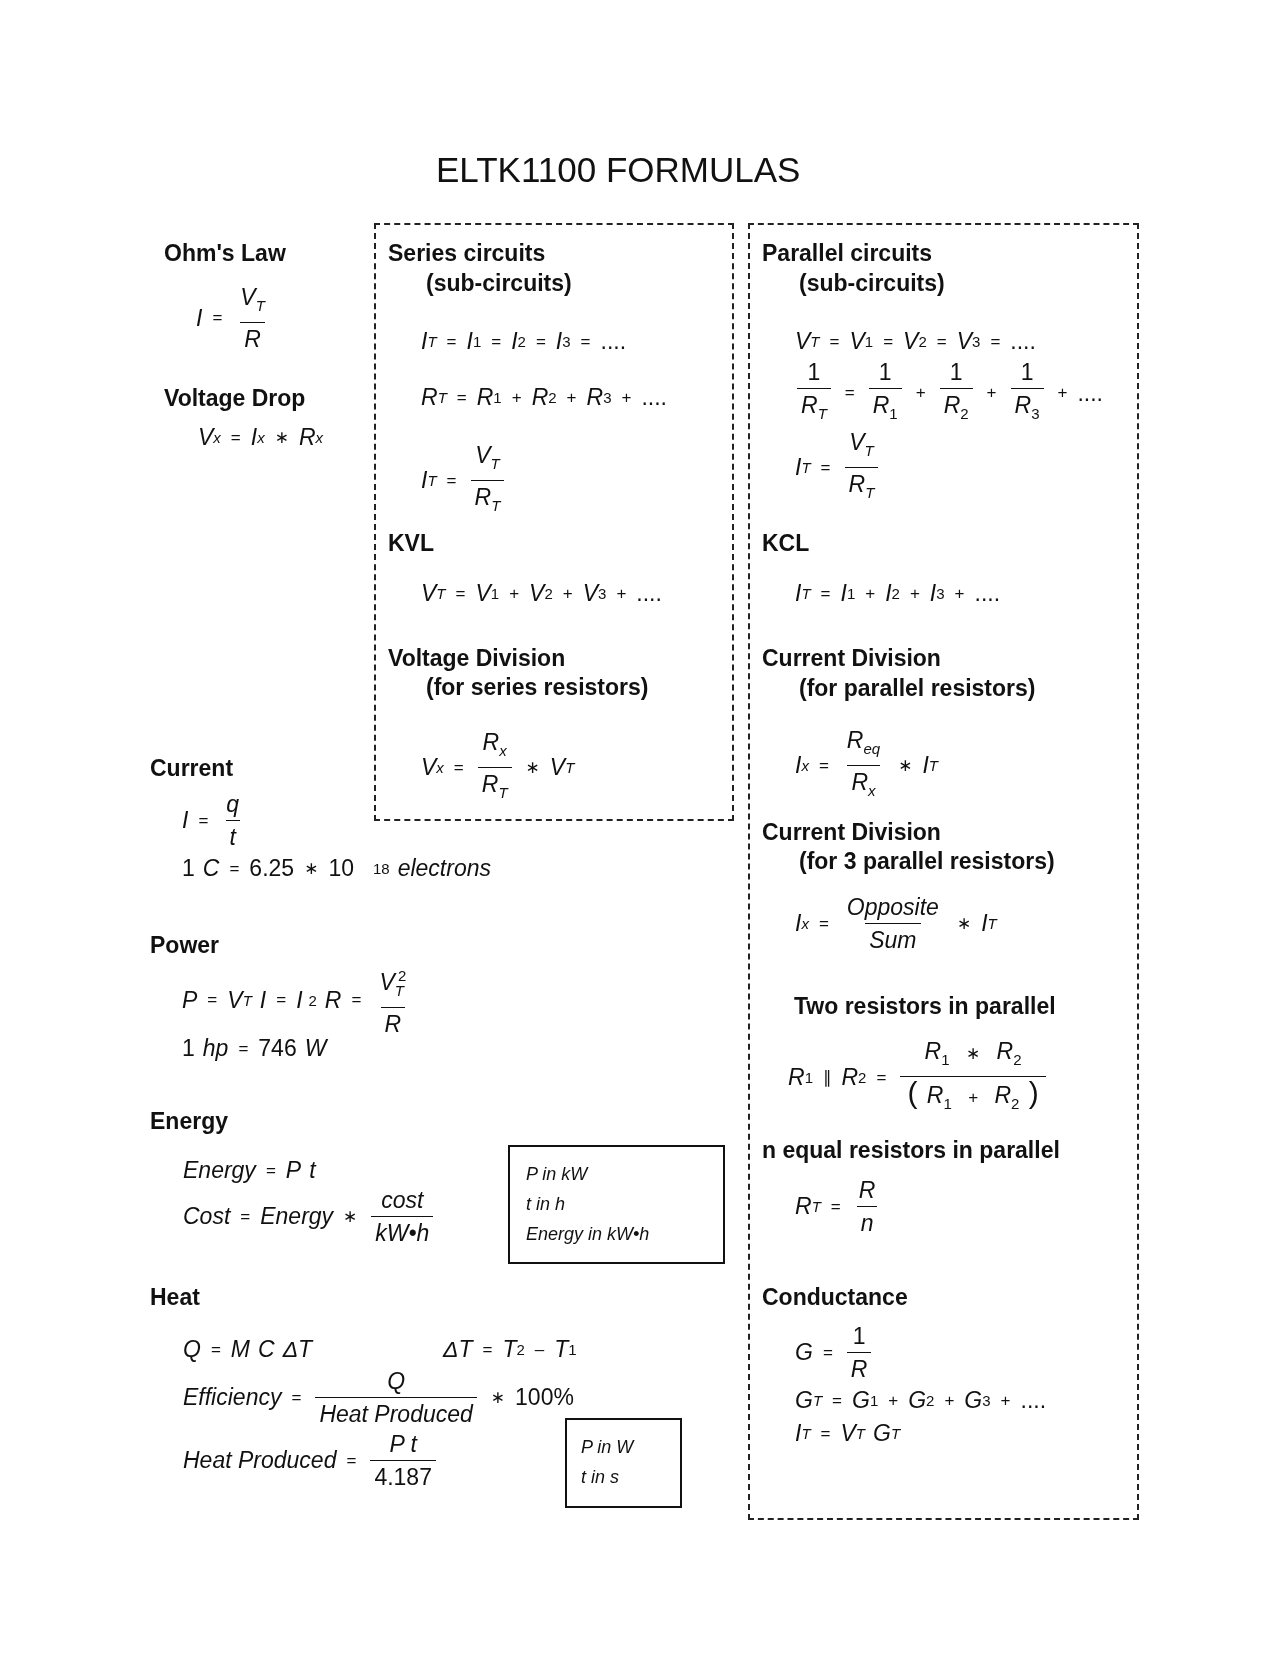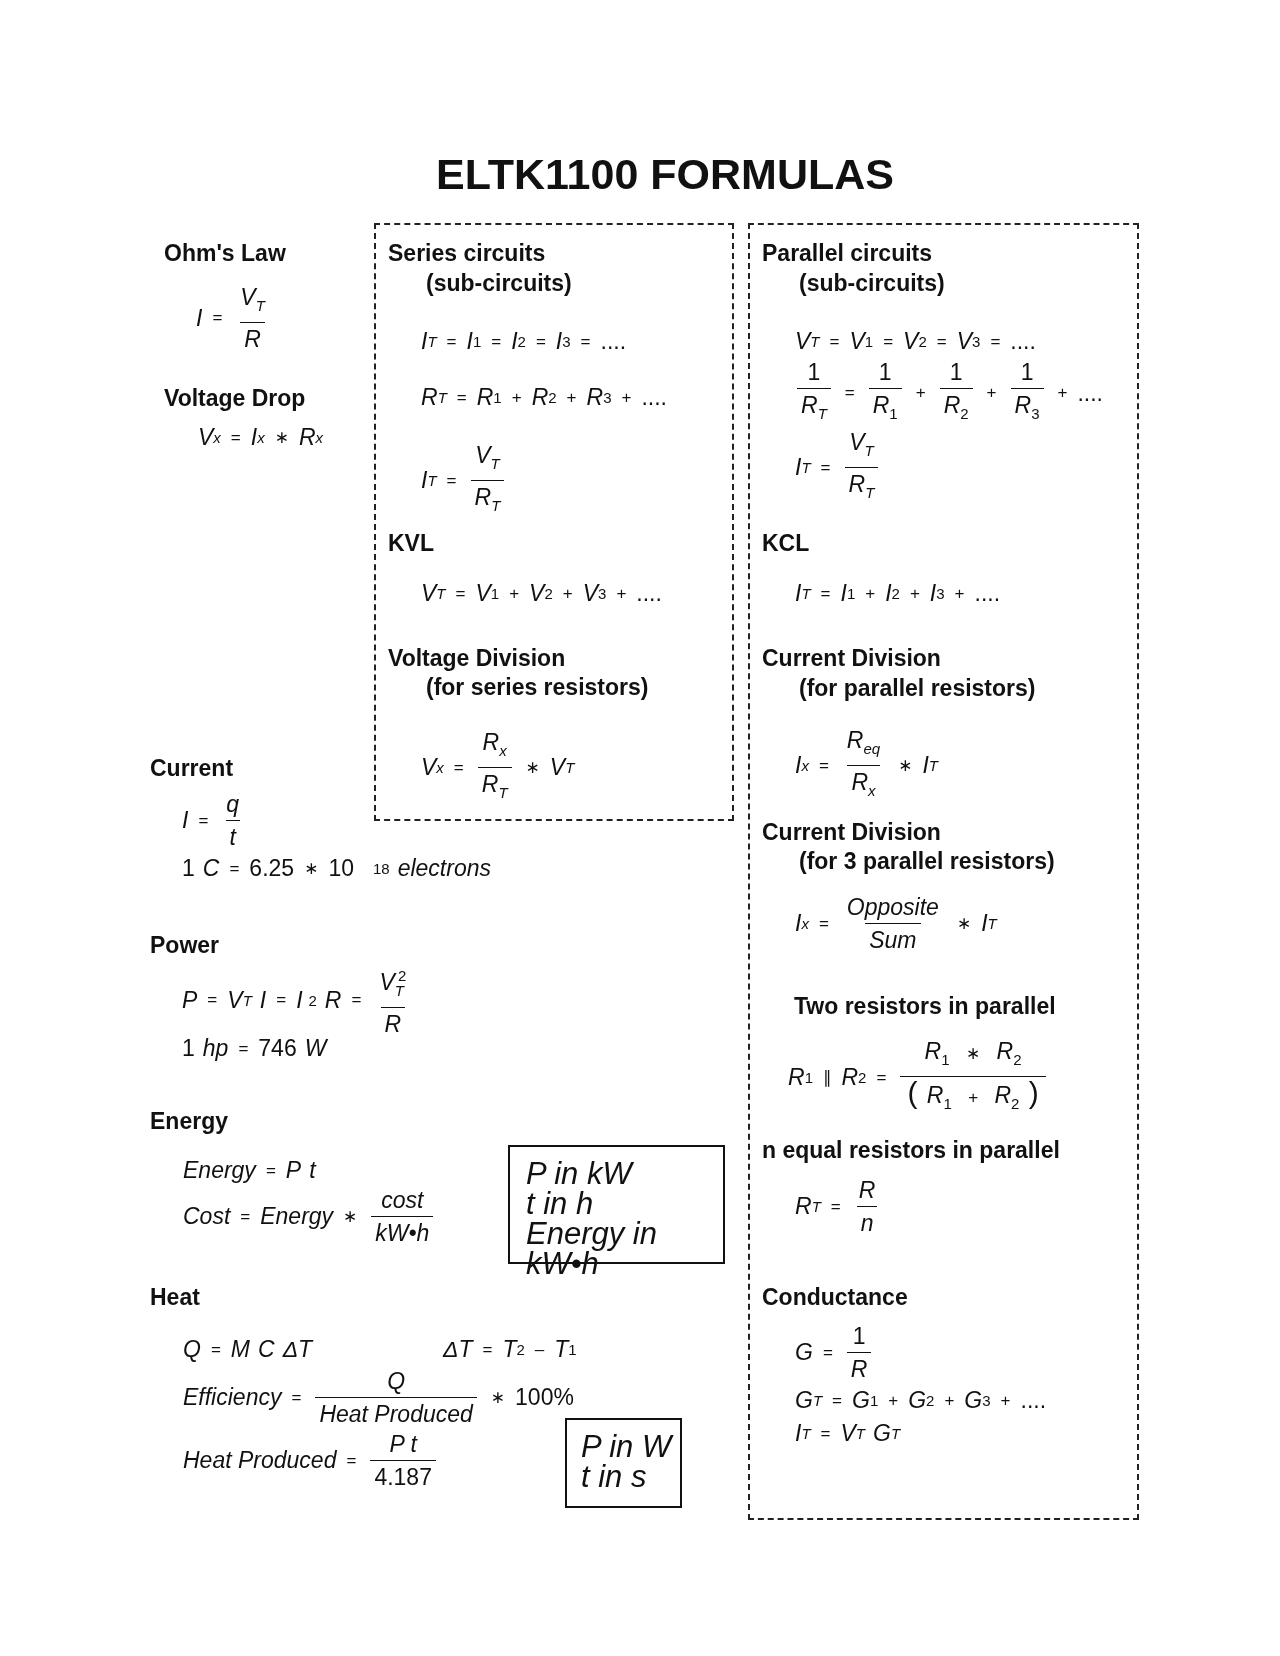--- a/index.html
+++ b/index.html
@@ -1,33 +1,33 @@
 <!DOCTYPE html>
 <html><head>
 <meta charset="utf-8">
 <style>
   html, body { margin:0; padding:0; background:#ffffff; }
   body { width:1280px; height:1656px; position:relative; overflow:hidden;
          font-family:"Liberation Sans", sans-serif; color:#111; }
   .abs { position:absolute; white-space:nowrap; }
-  .title { font-size:43px; font-weight:bold; letter-spacing:0; }
+  .title { font-size:35px; font-weight:normal; letter-spacing:0; }
   .h { font-size:23px; font-weight:bold; }
   .eq { font-size:23px; font-style:italic; display:flex; align-items:center; }
   .eq .n { font-style:normal; }
   .op { font-style:normal; font-size:17px; margin:0 10px; }
   .sp { display:inline-block; width:8px; }
   sub { font-size:15px; vertical-align:-6px; font-style:normal; }
   sub.i { font-style:italic; }
   sup { font-size:15px; vertical-align:9px; font-style:normal; }
   .frac { display:inline-flex; flex-direction:column; align-items:center; margin:0 4px; }
   .frac .num { padding:0 4px 2px 4px; line-height:28px; }
   .frac .den { padding:2px 4px 0 4px; line-height:28px; border-top:1.5px solid #111; }
   .dbox { position:absolute; border:2px dashed #222; }
   .sbox { position:absolute; border:2px solid #111; }
-  .boxtxt { font-size:31px; font-style:italic; line-height:30px; }
+  .boxtxt { font-size:18px; font-style:italic; line-height:30px; }
   .par { font-style:normal; font-size:30px; font-weight:normal; margin:0 3px; }
 </style>
 </head>
 <body>
 
 <div class="abs title" style="left:436px; top:150px;">ELTK1100 FORMULAS</div>
 
 <div class="dbox" style="left:374px; top:223px; width:356px; height:594px;"></div>
 <div class="dbox" style="left:748px; top:223px; width:387px; height:1293px;"></div>
 <div class="sbox" style="left:508px; top:1145px; width:213px; height:115px;">

